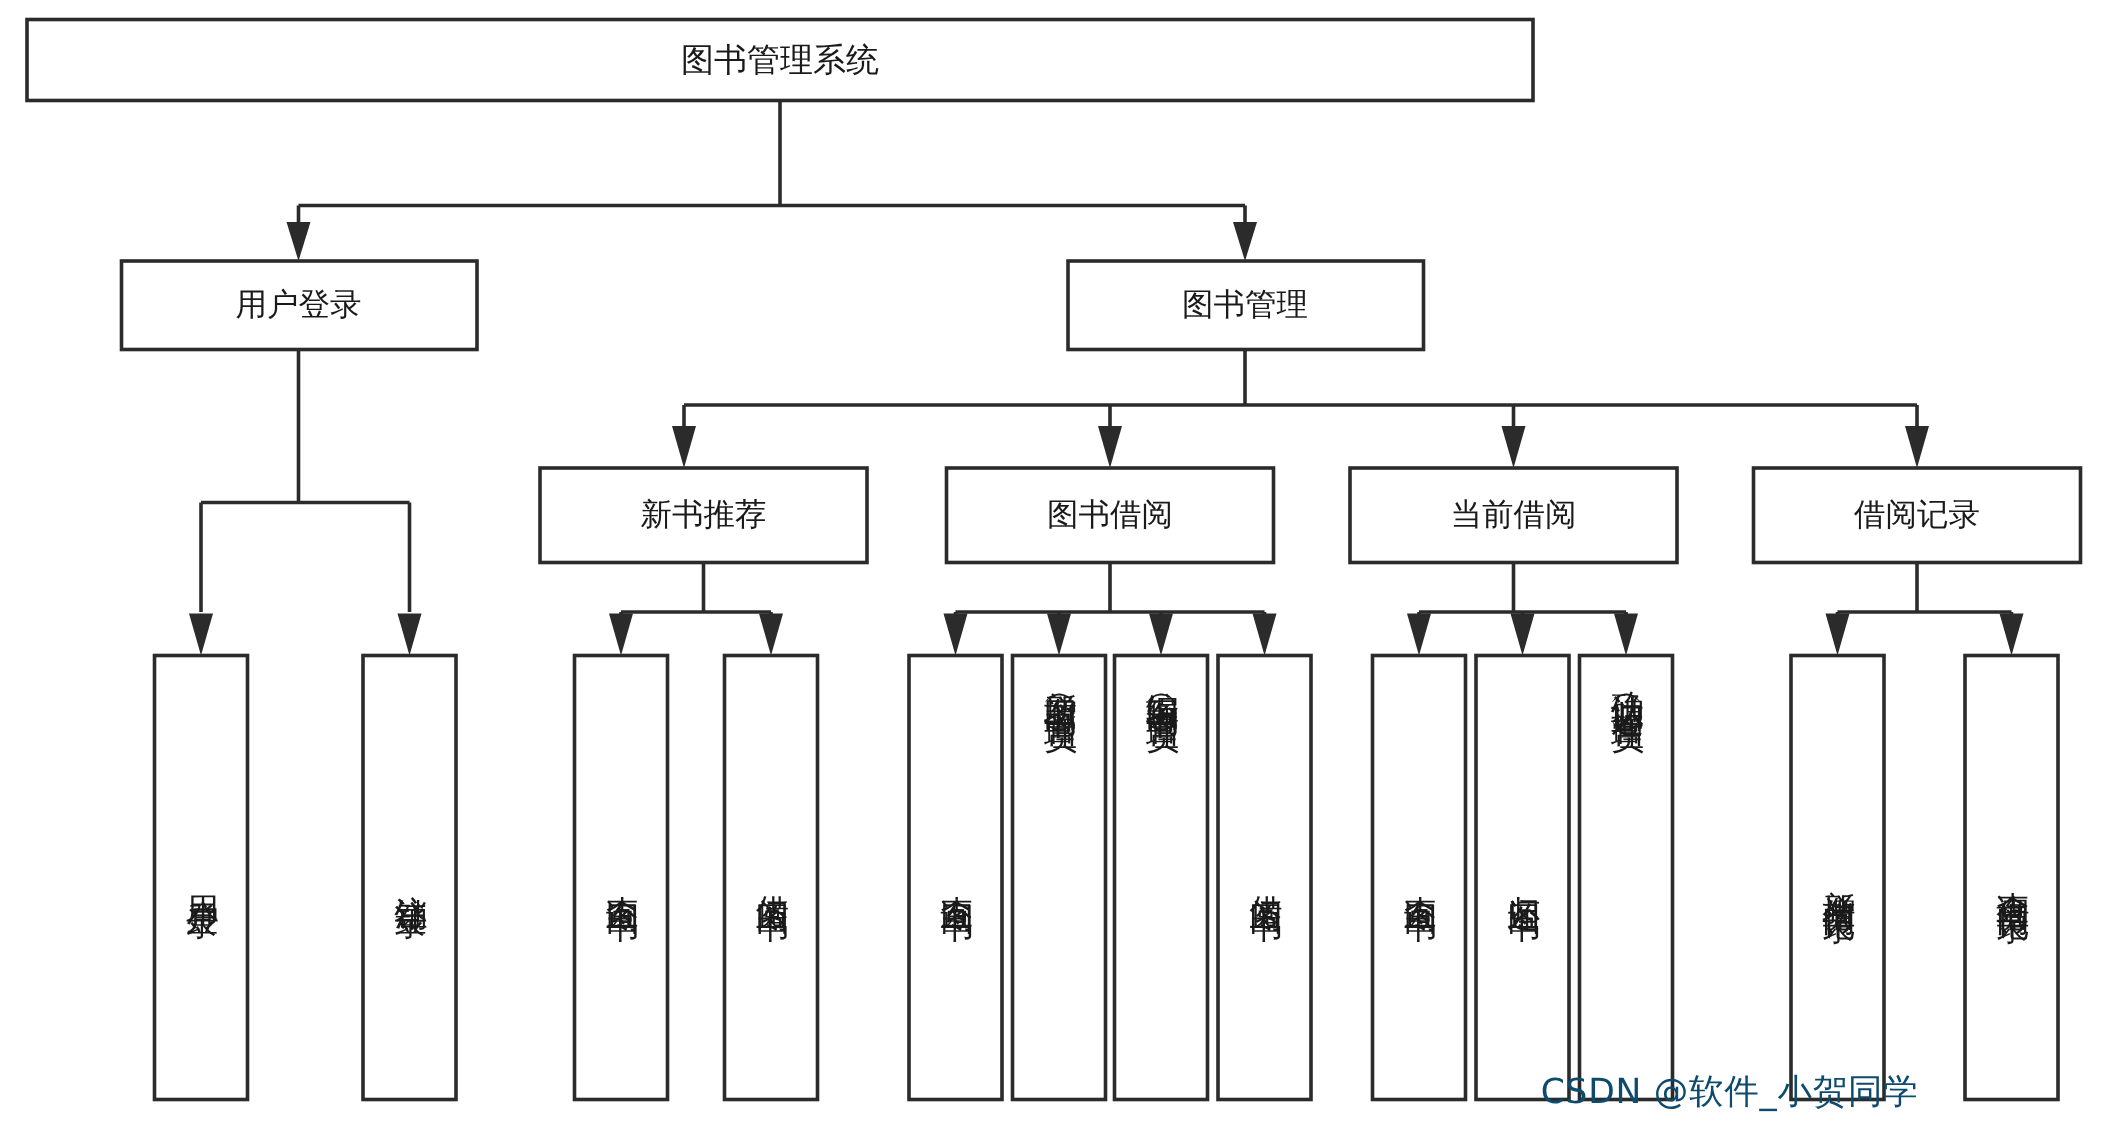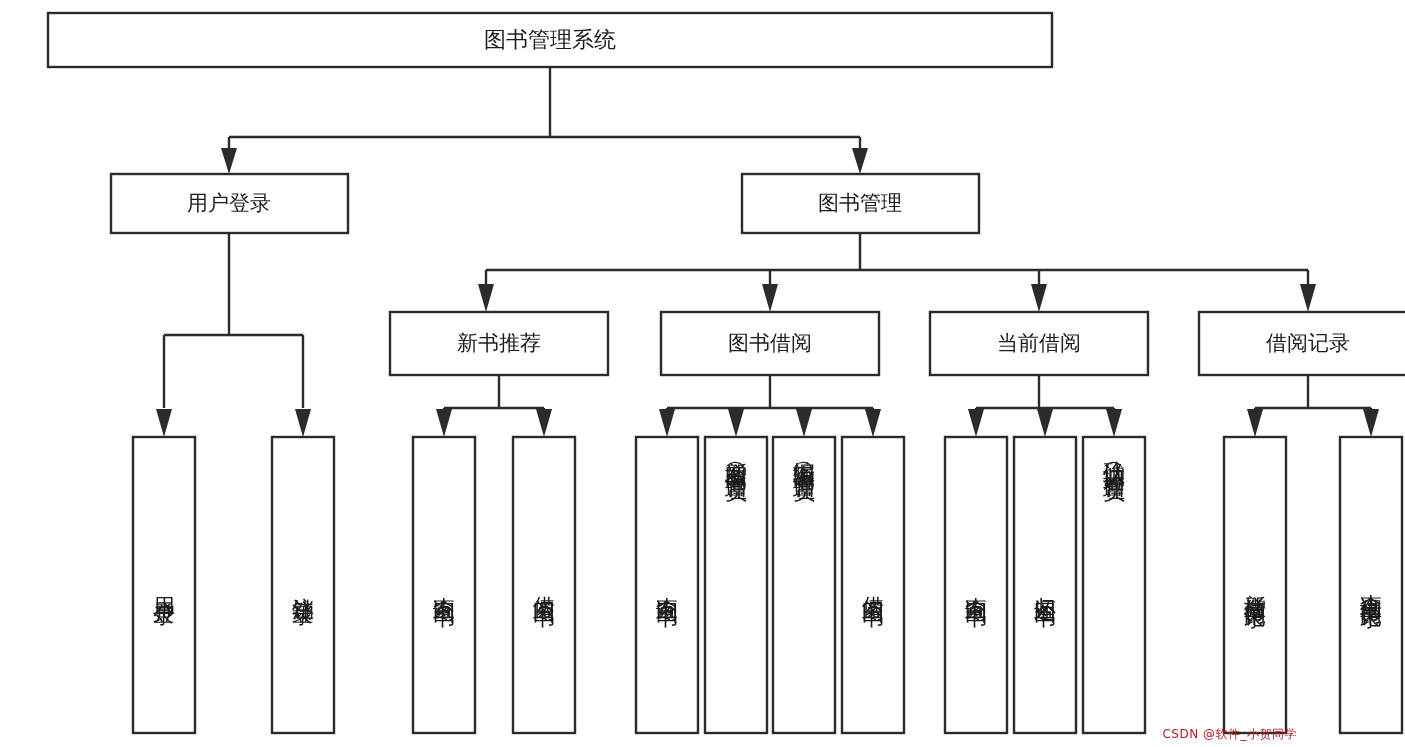--- a/index.html
+++ b/index.html
@@ -12,21 +12,20 @@
     width: 1405px;
     height: 747px;
     overflow: hidden;
     font-family: "DejaVu Sans", "Liberation Sans", sans-serif;
   }
   #diagram-root {
     position: relative;
     width: 1287px;
     height: 747px;
     background: #ffffff;
-    margin-left: 30px;
   }
   svg#tree-svg {
     position: absolute;
     left: 0;
     top: 0;
     width: 1405px;
     height: 747px;
     display: block;
   }
   .node-box {
@@ -67,25 +66,25 @@
     font-size: 22px;
     line-height: 1;
     letter-spacing: 3px;
     color: #1a1a1a;
     white-space: nowrap;
     text-align: center;
     pointer-events: none;
   }
   .watermark {
     position: absolute;
-    right: 20px;
+    right: 8px;
     bottom: 4px;
     font-family: "DejaVu Sans", "Liberation Sans", sans-serif;
-    font-size: 12px;
-    color: #b91c1c;
+    font-size: 23px;
+    color: #0c4a6e;
     white-space: nowrap;
     letter-spacing: 0.5px;
   }
 </style>
 </head>
 <body>
 
 <div id="diagram-root">
 
   <svg id="tree-svg" viewBox="0 0 1405 747">

